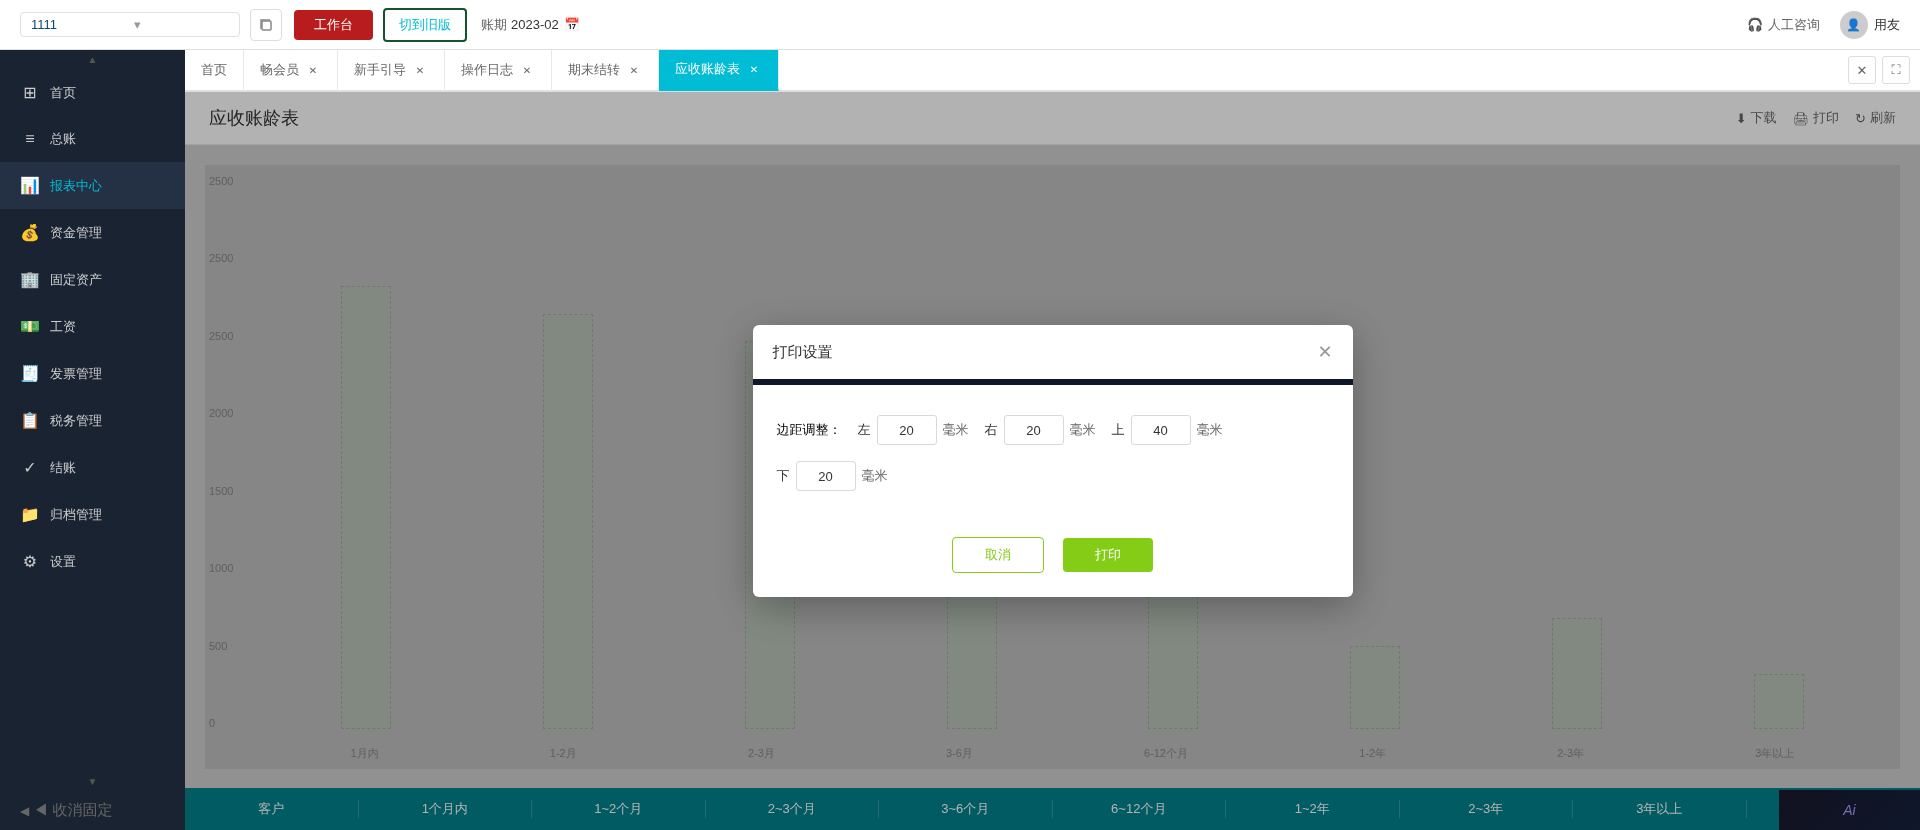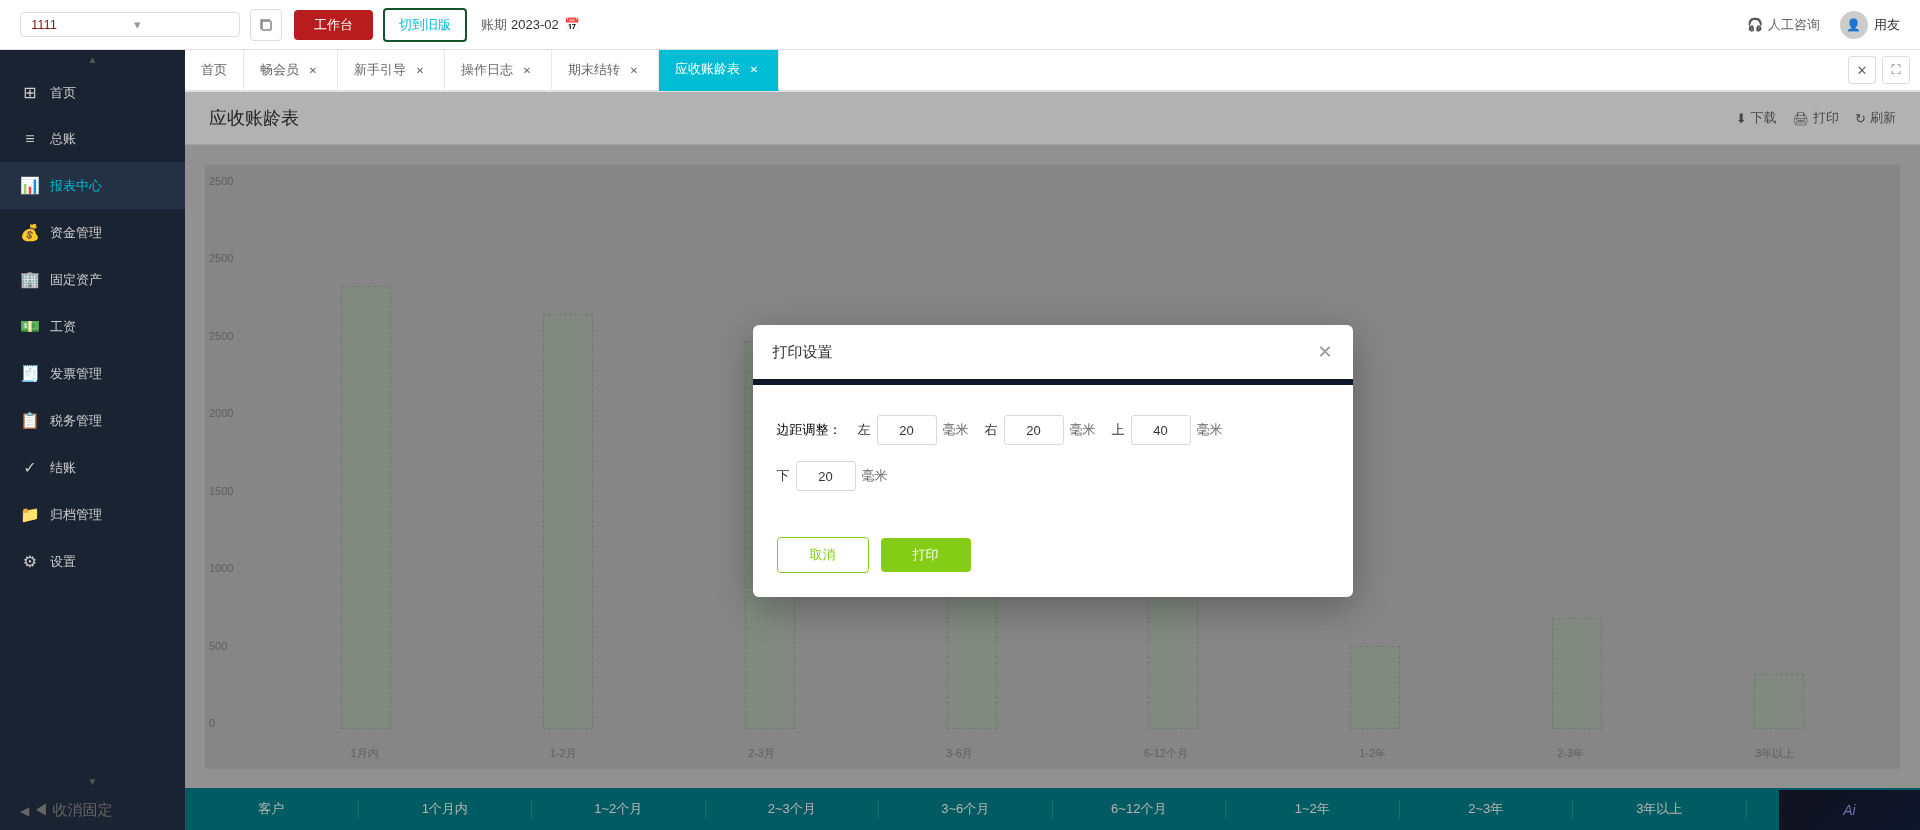--- a/index.html
+++ b/index.html
@@ -32,21 +32,21 @@
       display: flex;
       align-items: center;
       margin-left: 20px;
       border: 1px solid #e0e0e0;
       border-radius: 4px;
       padding: 4px 10px;
       min-width: 220px;
       cursor: pointer;
       background: #fff;
     }
-    .company-selector span { flex: 1; color: #7f1d1d; }
+    .company-selector span { flex: 1; color: #0c4a6e; }
     .company-selector .arrow { color: #999; margin-left: 8px; }
     .copy-icon-btn {
       width: 32px; height: 32px;
       border: 1px solid #ddd;
       border-radius: 4px;
       background: #fff;
       margin-left: 10px;
       display: flex; align-items: center; justify-content: center;
       cursor: pointer;
       color: #666;
@@ -259,22 +259,22 @@
       border: 1px solid #d9d9d9;
       border-radius: 3px;
       text-align: center;
       font-size: 13px;
       color: #333;
     }
     .margin-unit { color: #666; font-size: 13px; }
     .dialog-footer {
       display: flex;
       align-items: center;
-      justify-content: flex-start;
-      gap: 12px;
+      justify-content: center;
+      gap: 19px;
       padding: 16px 24px 24px;
     }
     .btn-cancel {
       padding: 8px 32px;
       border: 1px solid #84cc16;
       border-radius: 4px;
       background: #fff;
       color: #84cc16;
       cursor: pointer;
       font-size: 13px;

